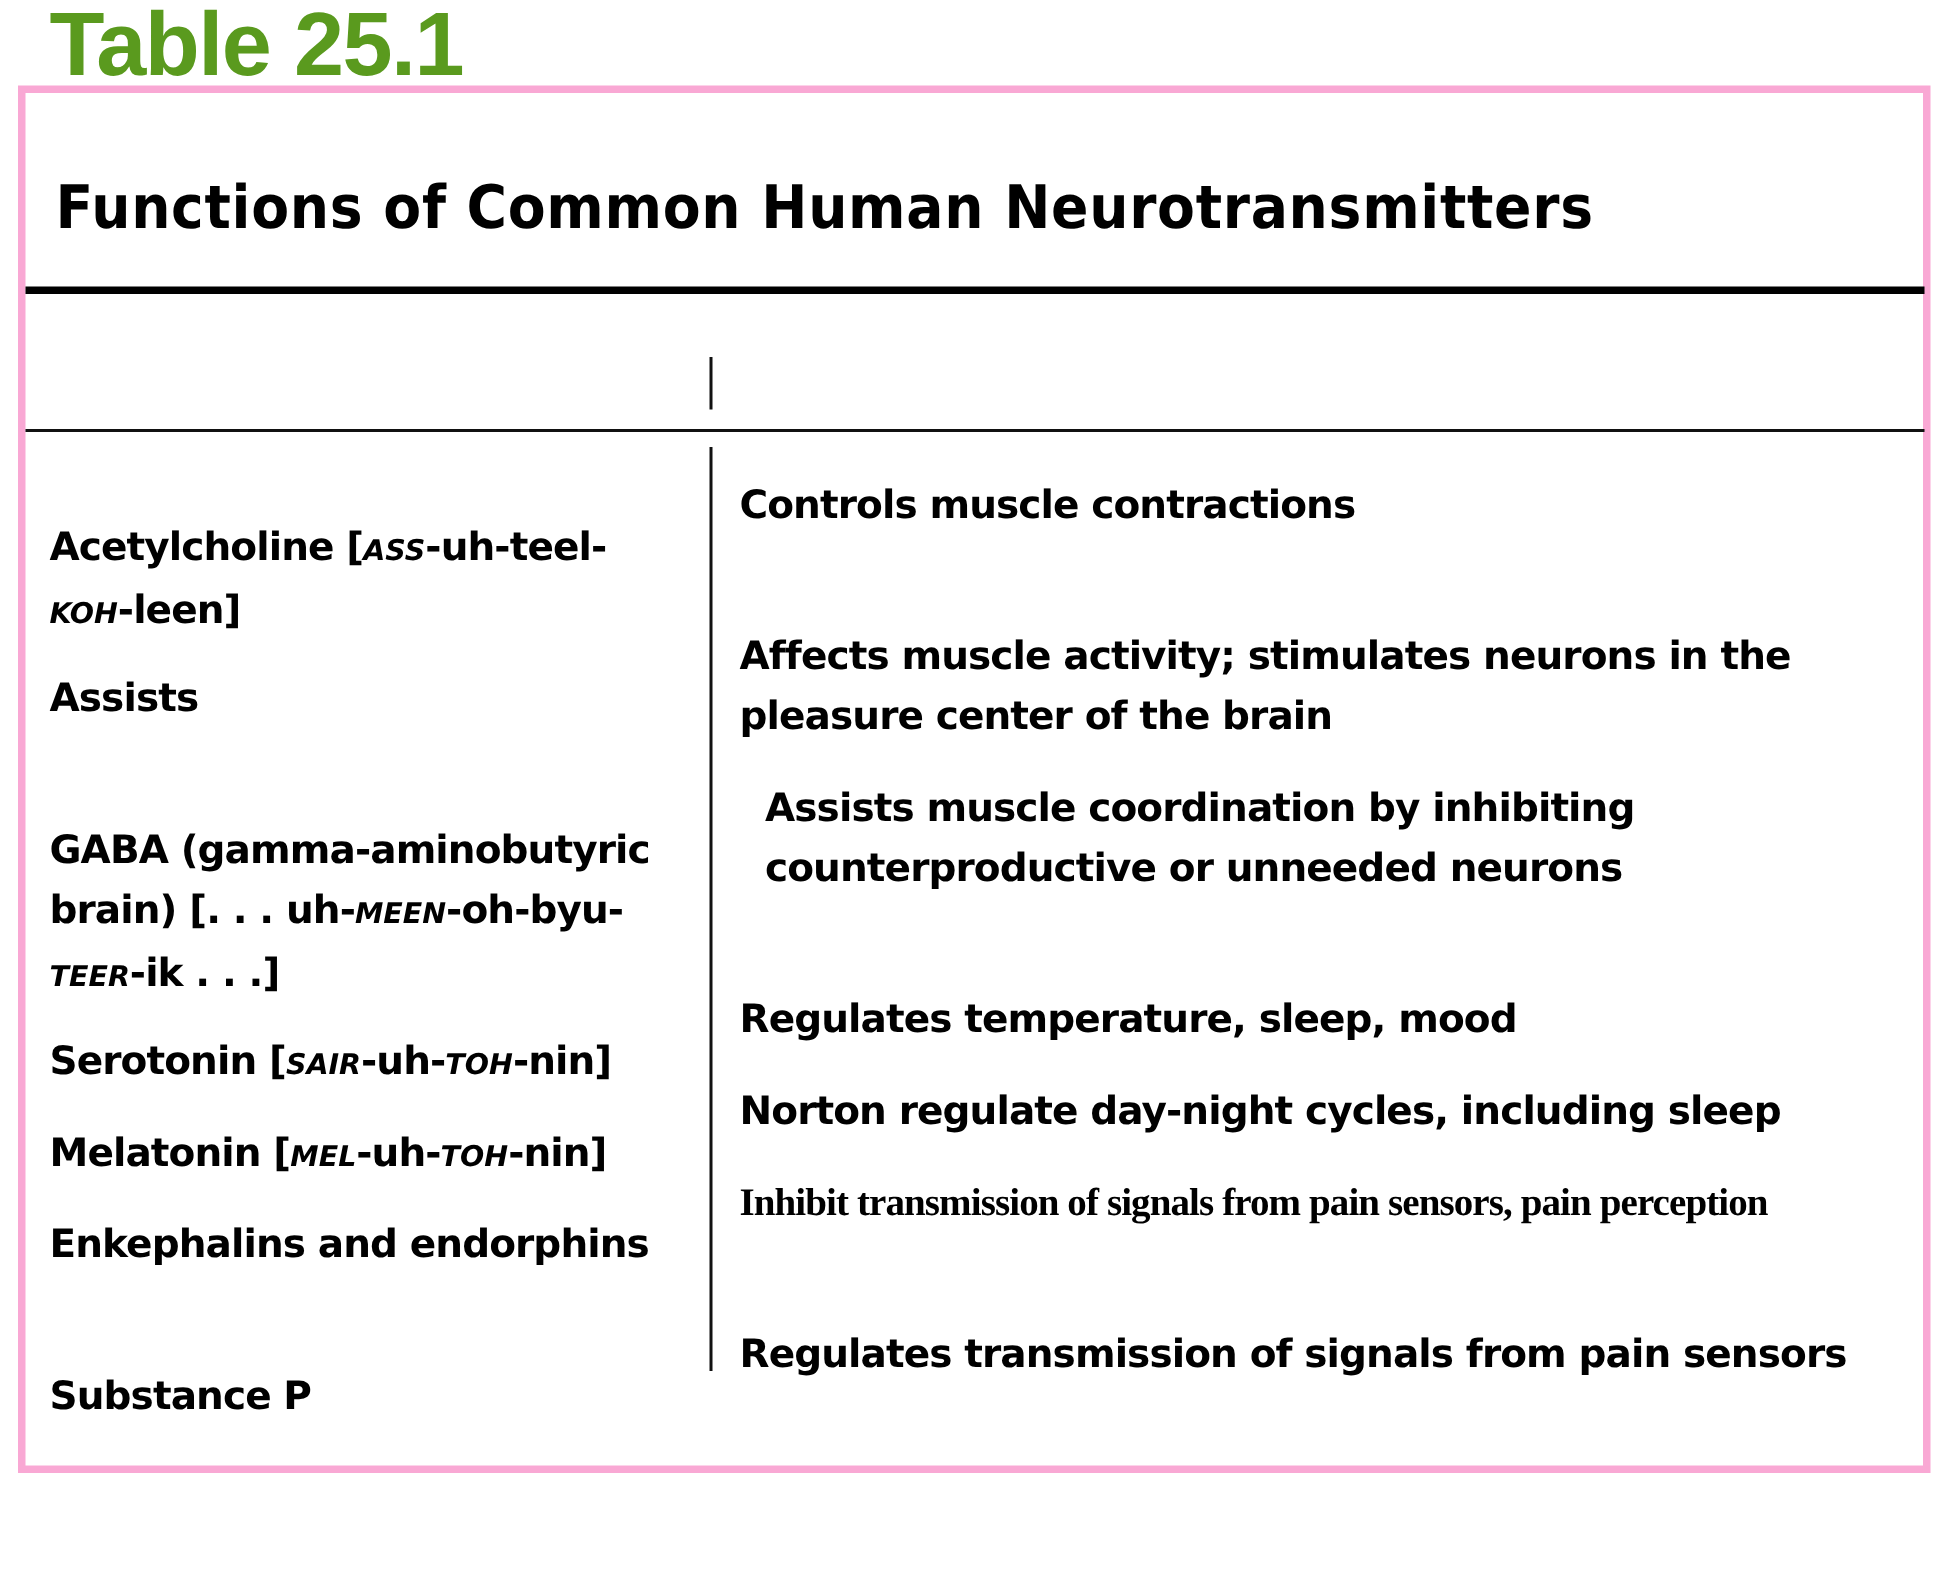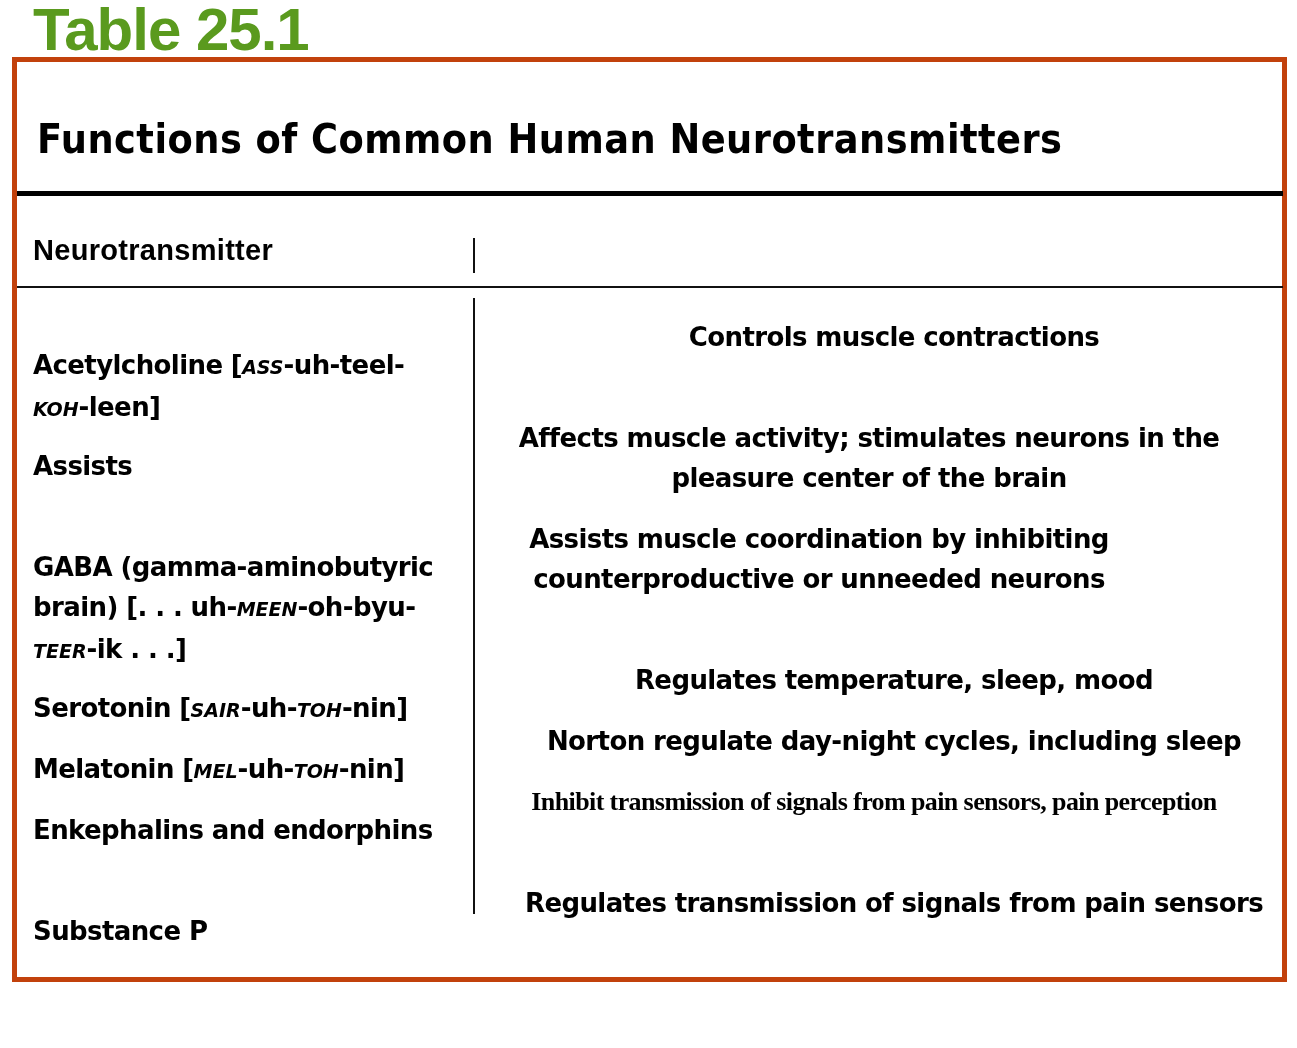--- a/index.html
+++ b/index.html
@@ -1,68 +1,67 @@
 <!DOCTYPE html>
 <html><head>
   <meta charset="utf-8">
   <style>
     html, body { margin: 0; padding: 0; background: #ffffff; }
     body { width: 1297px; height: 1048px; position: relative; overflow: hidden;
            font-family: "Liberation Sans", "DejaVu Sans", sans-serif; color: #000; }
     .table-label { position: absolute; left: 33px; top: -6px; font-family: "Liberation Sans", sans-serif;
            font-weight: bold; font-size: 60px; letter-spacing: -1px; line-height: 72px; z-index: 1; }
     .frame { position: absolute; left: 12px; top: 57px; width: 1265px; height: 915px;
-             border: 5px solid #c2410c; background: #fff; }
+             border: 5px solid #f9a8d4; background: #fff; }
     .title { position: absolute; left: 20px; top: 54px; font-family: "DejaVu Sans", sans-serif;
              font-weight: bold; font-size: 40px; letter-spacing: 0.5px; transform: scaleX(0.92); transform-origin: left; white-space: nowrap; }
     .rule-thick { position: absolute; left: 0; top: 129px; width: 1266px; height: 5px; background: #000; }
     .rule-thin { position: absolute; left: 0; top: 224px; width: 1266px; height: 2px; background: #111; }
     .col-head { position: absolute; top: 172px; font-family: "Liberation Sans", sans-serif; font-weight: bold; font-size: 29px; letter-spacing: 0.3px; }
     .hdr-div { position: absolute; left: 456px; top: 176px; width: 2px; height: 35px; background: #111; }
     .body-div { position: absolute; left: 456px; top: 236px; width: 2px; height: 616px; background: #111; }
     .row { position: absolute; left: 0; width: 1266px; }
     .cell { position: absolute; top: 0; font-family: "DejaVu Sans", sans-serif; font-weight: bold;
             font-size: 26px; line-height: 40px; letter-spacing: -0.6px; }
     .cell.name { left: 16px; width: 430px; margin-top: 28px; }
-    .cell.func { left: 492px; width: 770px; text-align: center; }
+    .cell.func { left: 476px; width: 770px; }
     .sc { font-style: italic; font-size: 19px; text-transform: uppercase; letter-spacing: 0; }
     .footer { position: absolute; left: 10px; top: 1000px; font-family: "DejaVu Sans", sans-serif;
               font-weight: bold; font-size: 15.5px; line-height: 22px; letter-spacing: -0.3px; }
   </style>
 </head>
 <body>
 
 <div class="table-label" style="color:#5a9a1e;">Table 25.1</div>
 
 <div class="frame">
   <div class="title">Functions of Common Human Neurotransmitters</div>
   <div class="rule-thick"></div>
 
-  <div class="col-head" style="left:16px;">Neurotransmitter</div>
   <div class="hdr-div"></div>
   <div class="rule-thin"></div>
   <div class="body-div"></div>
 
   <div class="row" style="top:255px;">
     <div class="cell name">
       <span>Acetylcholine [</span><span class="sc">ASS</span><span>-uh-teel-</span><br><span class="sc">KOH</span><span>-leen]</span>
     </div>
     <div class="cell func">Controls muscle contractions</div>
   </div>
 
   <div class="row" style="top:356px;">
     <div class="cell name">Assists</div>
     <div class="cell func" style="width:720px;">Affects muscle activity; stimulates neurons in the pleasure center of the brain</div>
   </div>
 
   <div class="row" style="top:457px;">
     <div class="cell name" style="width:440px;">
       <span>GABA (gamma-aminobutyric brain) [. . . uh-</span><span class="sc">MEEN</span><span>-oh-byu-</span><br><span class="sc">TEER</span><span>-ik . . .]</span>
     </div>
-    <div class="cell func" style="width:620px;">Assists muscle coordination by inhibiting counterproductive or unneeded neurons</div>
+    <div class="cell func" style="width:620px;margin-left:17px;">Assists muscle coordination by inhibiting counterproductive or unneeded neurons</div>
   </div>
 
   <div class="row" style="top:598px;">
     <div class="cell name">
       <span>Serotonin [</span><span class="sc">SAIR</span><span>-uh-</span><span class="sc">TOH</span><span>-nin]</span>
     </div>
     <div class="cell func">Regulates temperature, sleep, mood</div>
   </div>
 
   <div class="row" style="top:659px;">

